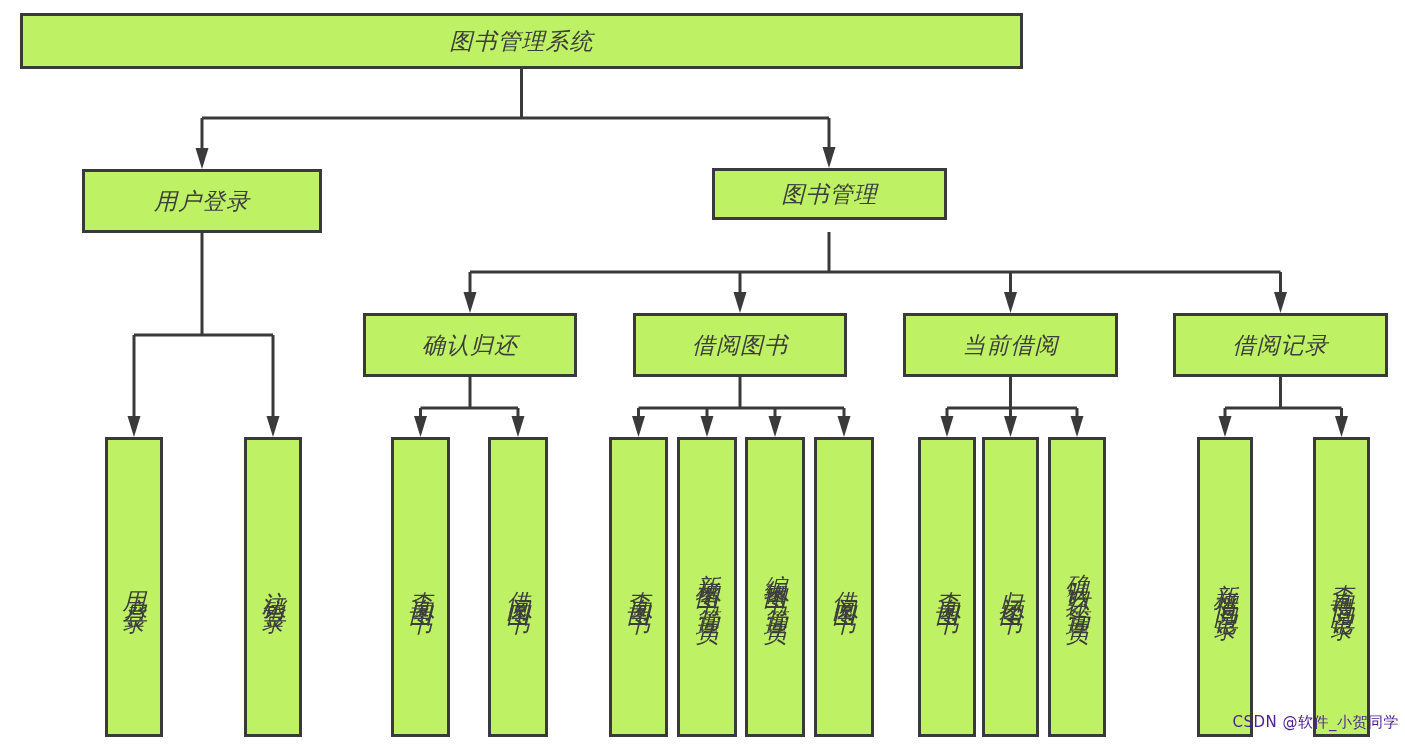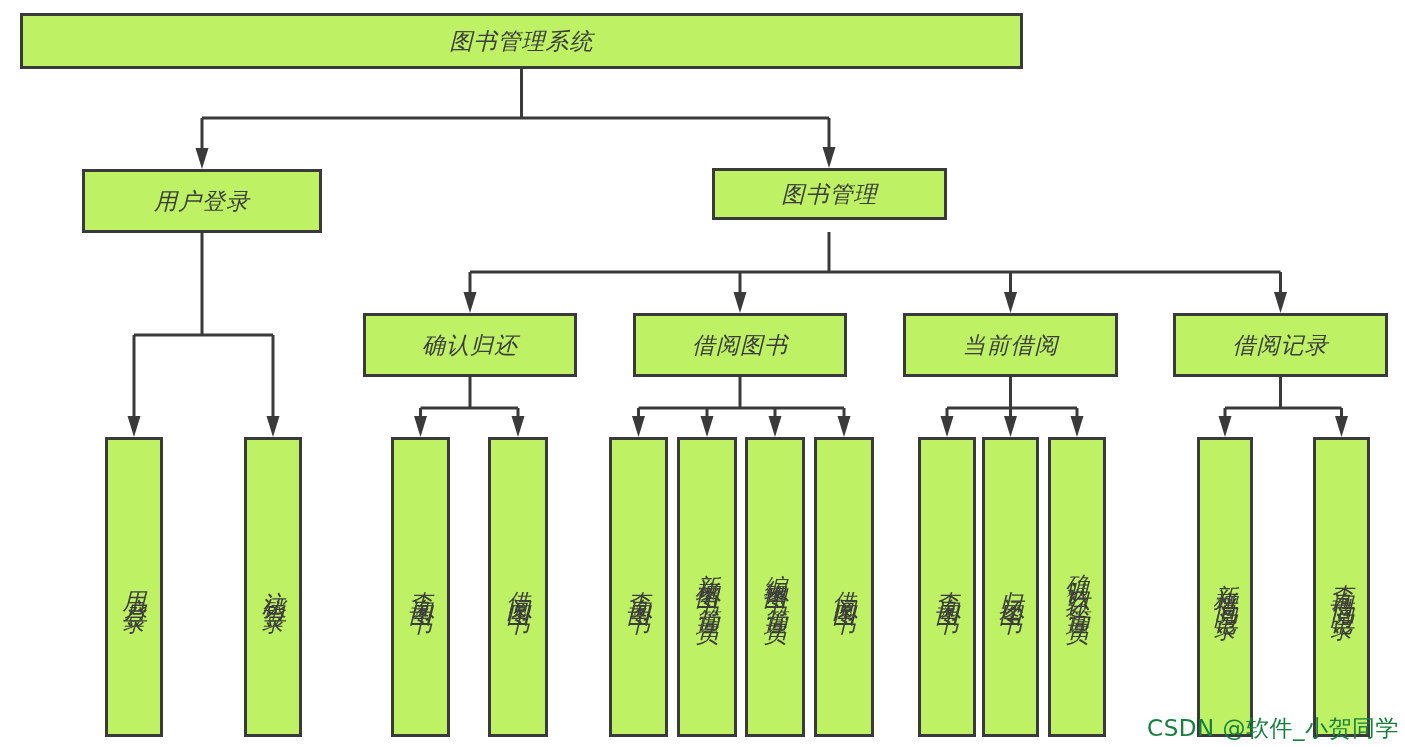--- a/index.html
+++ b/index.html
@@ -30,22 +30,22 @@
     writing-mode:vertical-rl;
     text-orientation:mixed;
     font-size:23px;
     letter-spacing:7px;
     line-height:1;
   }
   .watermark{
     position:absolute;
     right:6px;
     top:713px;
-    font-size:23px;
-    color:#15803d;
+    font-size:15px;
+    color:#4c1d95;
     letter-spacing:0.5px;
     z-index:6;
     white-space:nowrap;
   }
 </style>
 </head>
 <body>
 
 <div class="canvas">
 

